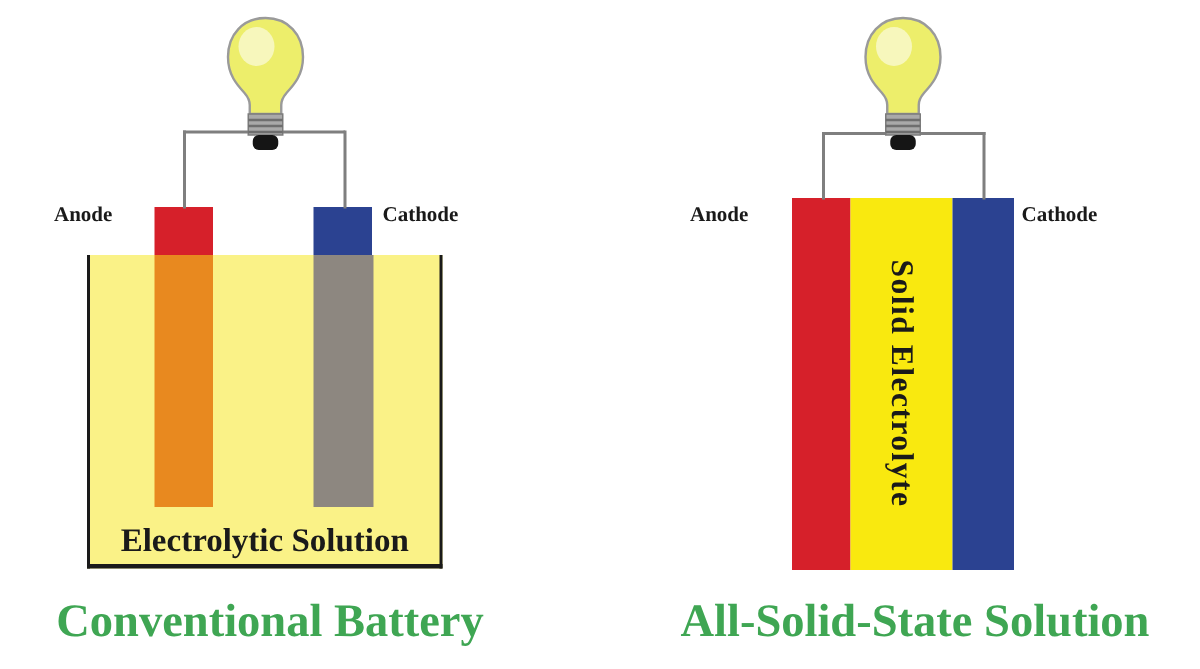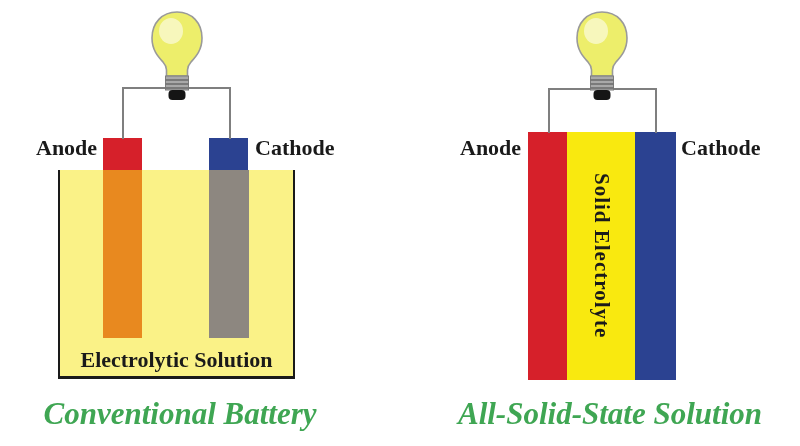--- a/index.html
+++ b/index.html
@@ -14,37 +14,37 @@
     --ink-black:#1A1A1A;
   }
   html,body{margin:0;padding:0;}
   body{background:#fff;font-family:"Liberation Serif", serif;}
   .canvas{
     position:relative;width:800px;height:446px;background:#ffffff;overflow:hidden;
   }
   .wire{background:var(--wire-gray);}
   .electrode{position:absolute;}
   .label{
-    position:absolute;color:var(--ink-black);font-weight:bold;font-size:22px;
+    position:absolute;color:var(--ink-black);font-weight:bold;font-size:14px;
     line-height:1;white-space:nowrap;
   }
   .container-box{
     position:absolute;background:var(--solution-yellow);
     border-left:2px solid var(--ink-black);
     border-right:2px solid var(--ink-black);
     border-bottom:3px solid var(--ink-black);
     box-sizing:border-box;
   }
   .solution-label{
     position:absolute;text-align:center;color:var(--ink-black);
     font-weight:bold;font-size:22px;line-height:1;white-space:nowrap;font-family:Liberation Serif, serif;
   }
   .title{
     position:absolute;text-align:center;color:var(--title-green);
-    font-weight:bold;font-size:31px;line-height:1;white-space:nowrap;font-style:italic;
+    font-weight:bold;font-size:31px;line-height:1;white-space:nowrap;
   }
   .v-label-wrap{
     position:absolute;display:flex;align-items:center;justify-content:center;
   }
   .v-label{
     writing-mode:vertical-rl;color:var(--ink-black);font-weight:bold;
     font-size:21px;letter-spacing:1px;white-space:nowrap;
   }
   .bulb{position:absolute;z-index:3;}
   .wire{z-index:1;position:absolute;}

